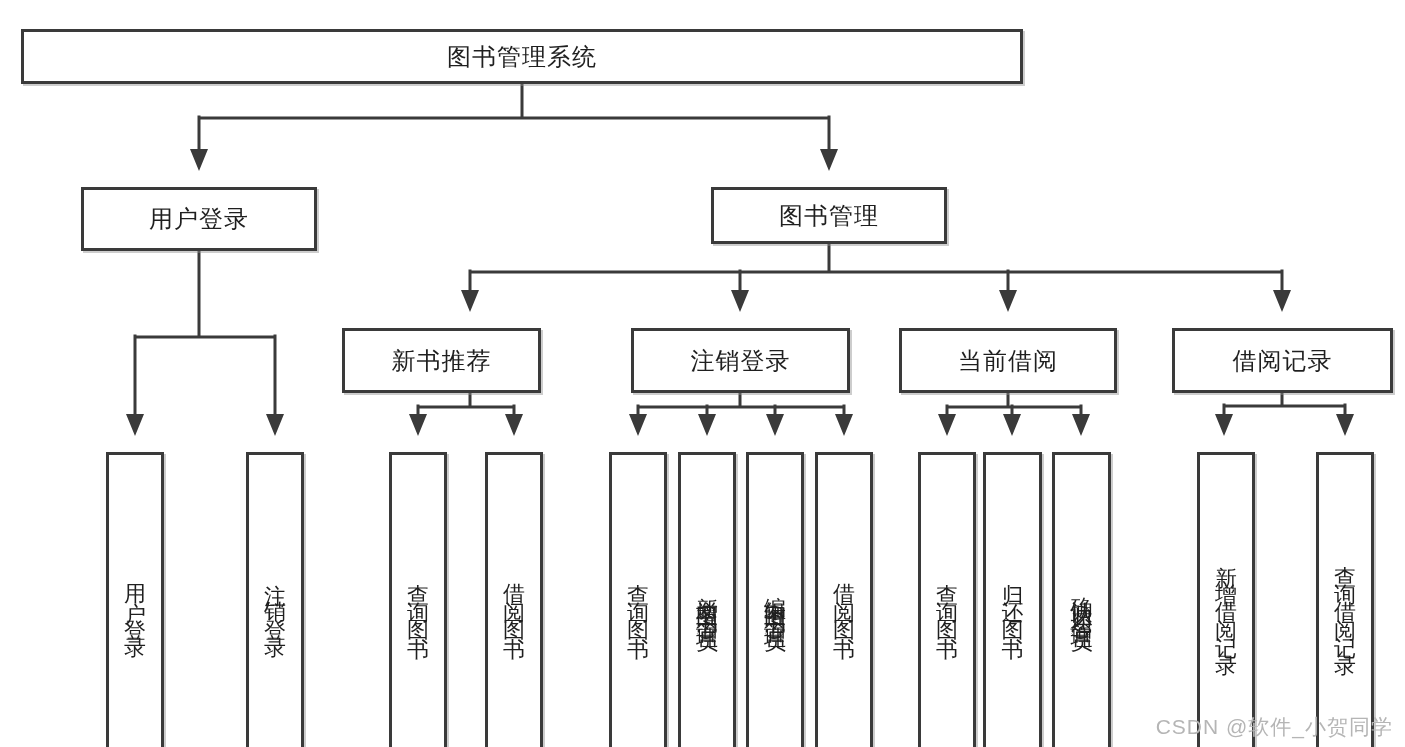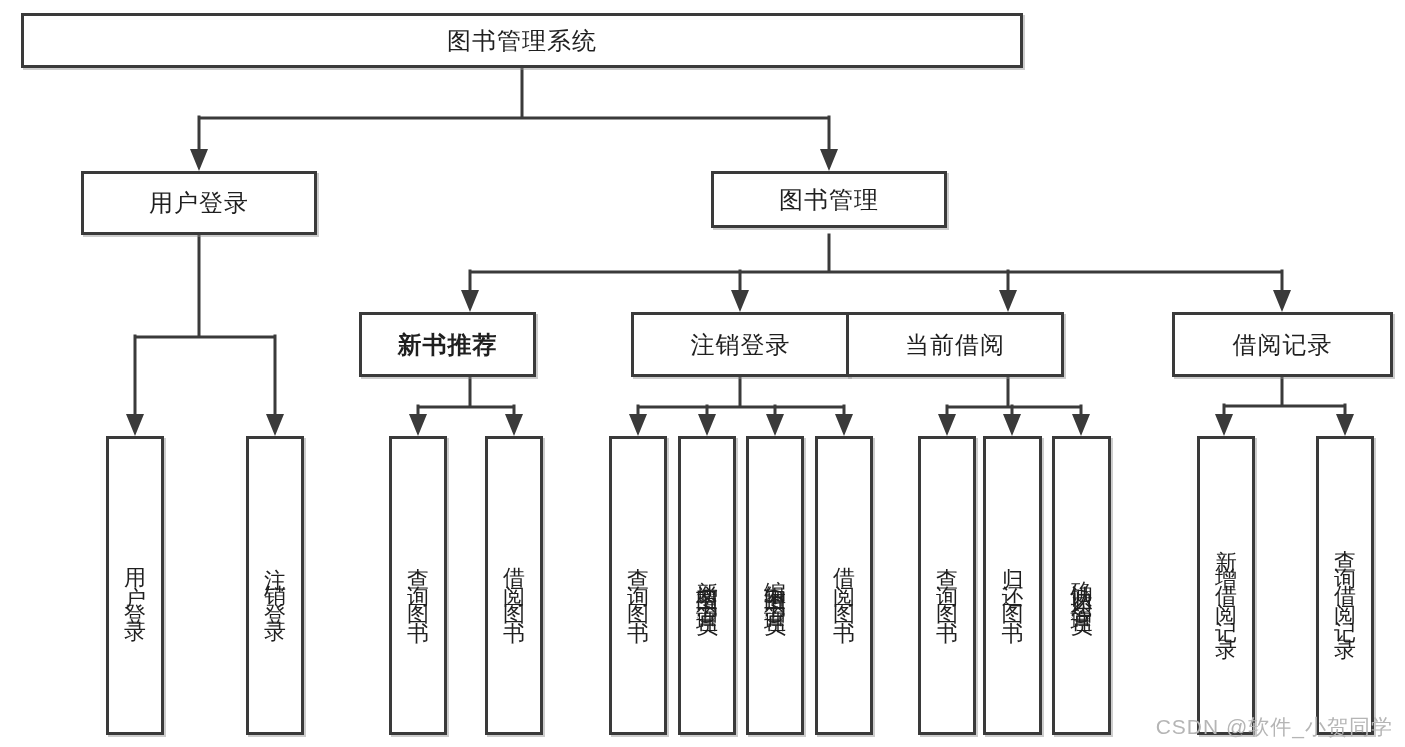--- a/index.html
+++ b/index.html
@@ -16,20 +16,21 @@
     position: absolute;
     box-sizing: border-box;
     background: #ffffff;
     border: 3px solid var(--line, #3a3a3a);
     box-shadow: 2px 2px 0 rgba(145,145,145,0.45);
     display: flex;
     align-items: center;
     justify-content: center;
     color: var(--ink, #1f1f1f);
     z-index: 2;
+    margin-top: 16px;
   }
   .box.h span {
     font-size: 24px;
     letter-spacing: 1px;
     white-space: nowrap;
   }
   .box.v span {
     writing-mode: vertical-rl;
     text-orientation: mixed;
     font-size: 22px;
@@ -62,27 +63,27 @@
     <span>图书管理系统</span>
   </div>
 
   <div class="box h" style="left:81px; top:171px; width:236px; height:64px;">
     <span>用户登录</span>
   </div>
   <div class="box h" style="left:711px; top:171px; width:236px; height:57px;">
     <span>图书管理</span>
   </div>
 
-  <div class="box h" style="left:359px; top:312px; width:177px; height:65px;font-weight:bold;">
+  <div class="box h" style="left:342px; top:312px; width:199px; height:65px;">
     <span>新书推荐</span>
   </div>
   <div class="box h" style="left:631px; top:312px; width:219px; height:65px;">
     <span>注销登录</span>
   </div>
-  <div class="box h" style="left:846px; top:312px; width:218px; height:65px;">
+  <div class="box h" style="left:899px; top:312px; width:218px; height:65px;">
     <span>当前借阅</span>
   </div>
   <div class="box h" style="left:1172px; top:312px; width:221px; height:65px;align-items:center;">
     <span>借阅记录</span>
   </div>
 
   <div class="box v" style="left:106px; top:436px; width:58px; height:299px;">
     <span style="letter-spacing: 18px;">用户登录</span>
   </div>
   <div class="box v" style="left:246px; top:436px; width:58px; height:299px;">

